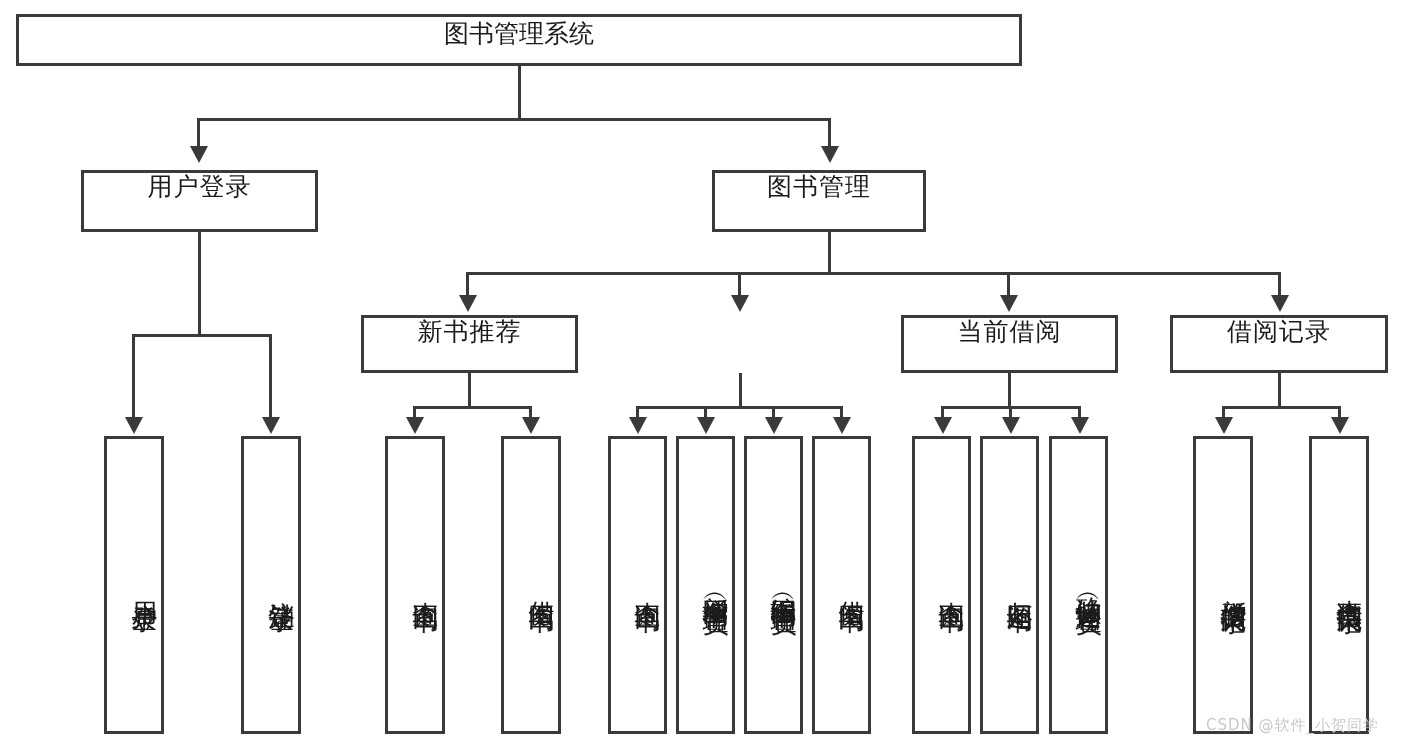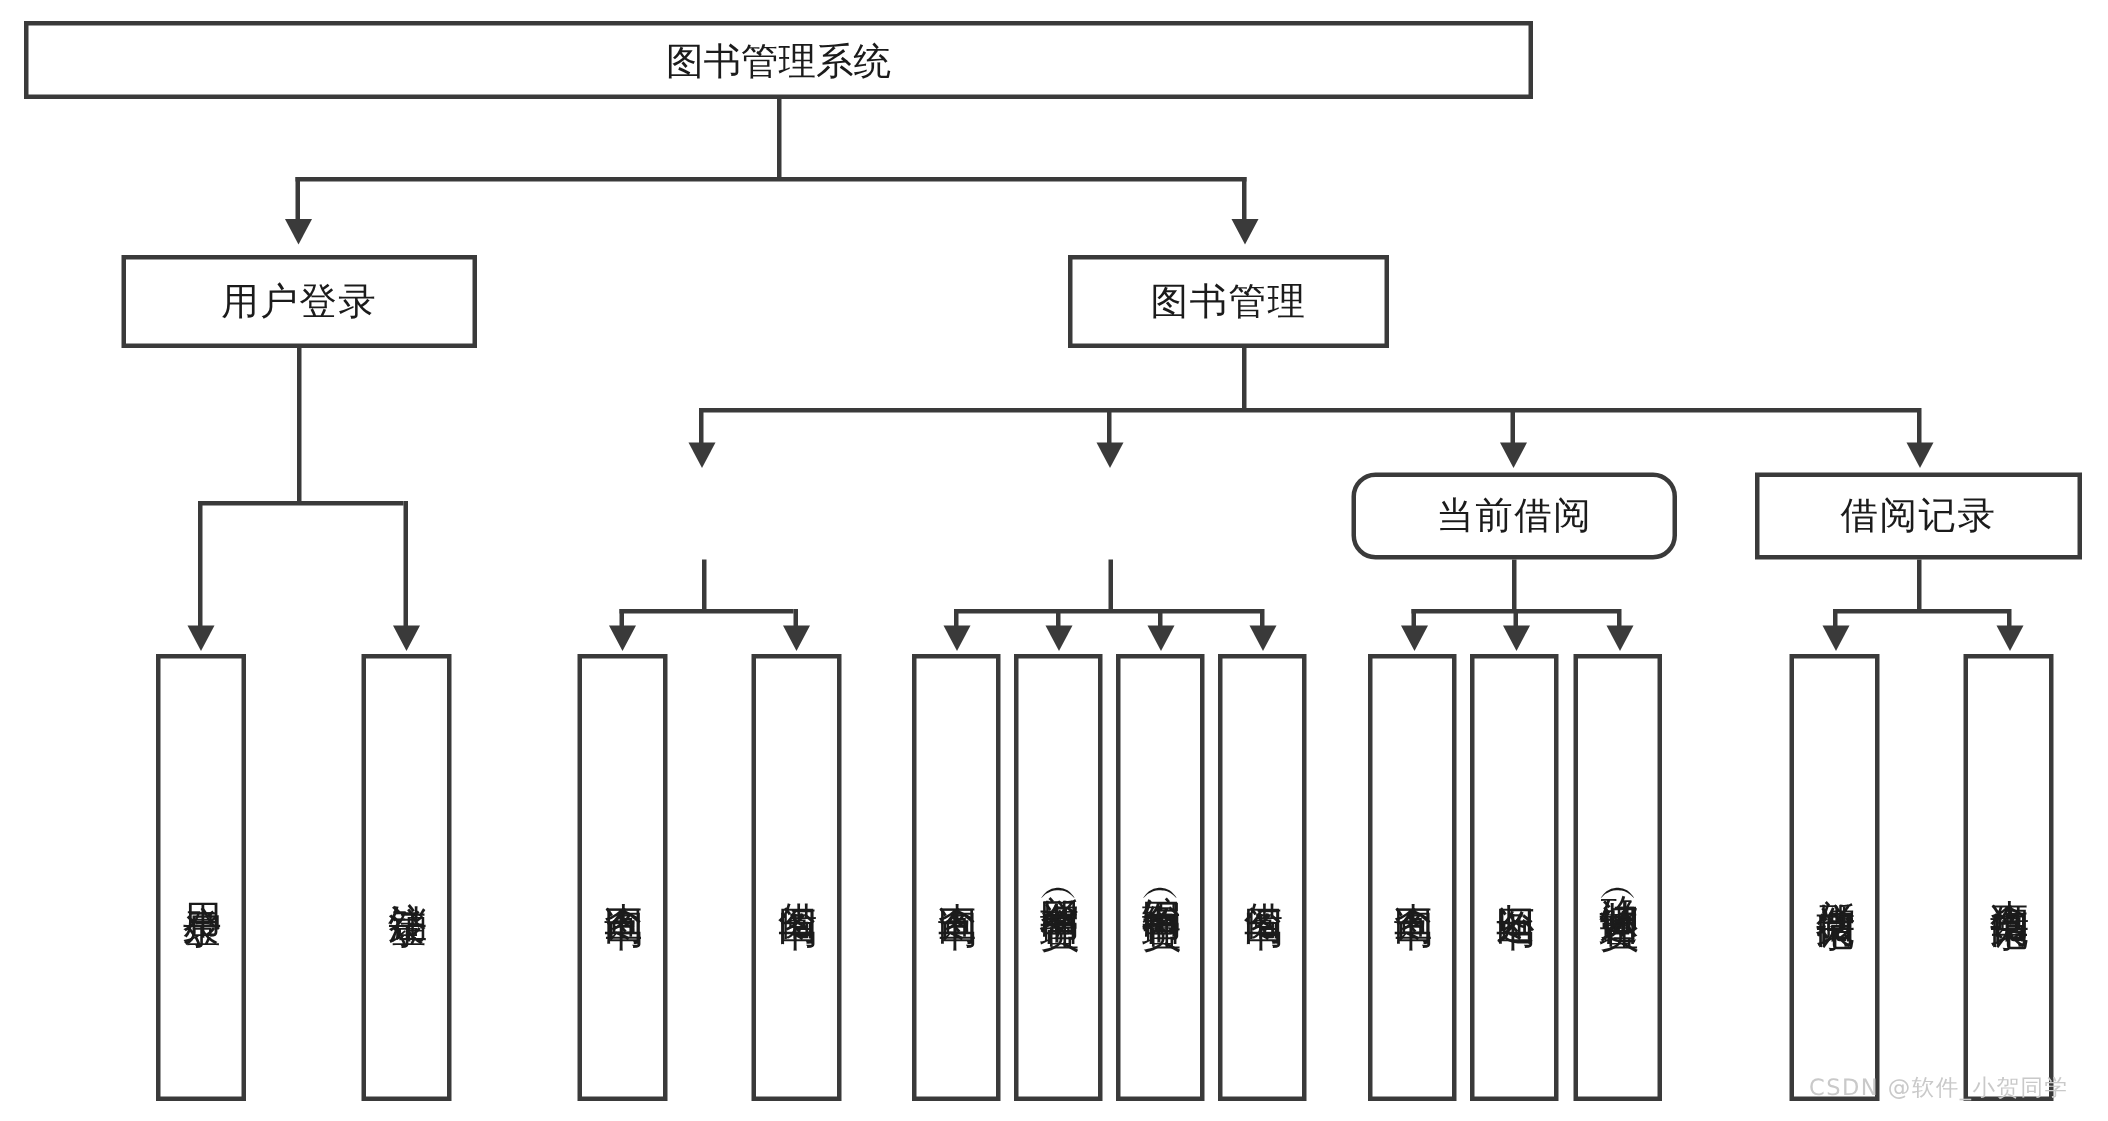--- a/index.html
+++ b/index.html
@@ -16,21 +16,20 @@
     height: 747px;
     background: #ffffff;
     overflow: hidden;
   }
   .node {
     position: absolute;
     box-sizing: border-box;
     border: 3px solid #3a3a3a;
     background: #ffffff;
     display: flex;
-    align-items: center;
     justify-content: center;
     color: #1b1b1b;
     text-align: center;
   }
   .node.h {
     font-size: 25px;
     letter-spacing: 1px;
     line-height: 1.1;
   }
   .node.root {
@@ -111,21 +110,24 @@
   <div class="line hlin" style="left:466px; top:272px; width:812px;"></div>
   <div class="line vlin" style="left:466px; top:272px; height:25px;"></div>
   <div class="arrow" style="left:459px; top:295px;"></div>
   <div class="line vlin" style="left:738px; top:272px; height:25px;"></div>
   <div class="arrow" style="left:731px; top:295px;"></div>
   <div class="line vlin" style="left:1007px; top:272px; height:25px;"></div>
   <div class="arrow" style="left:1000px; top:295px;"></div>
   <div class="line vlin" style="left:1278px; top:272px; height:25px;"></div>
   <div class="arrow" style="left:1271px; top:295px;"></div>
 
-  <div class="node h" style="left:901px; top:315px; width:217px; height:58px;border-radius:16px;">
+  <div class="node h" style="left:361px; top:315px; width:217px; height:58px;">
+    <span>新书推荐</span>
+  </div>
+  <div class="node h" style="left:901px; top:315px; width:217px; height:58px;">
     <span>当前借阅</span>
   </div>
   <div class="node h" style="left:1170px; top:315px; width:218px; height:58px;">
     <span>借阅记录</span>
   </div>
 
   <div class="line vlin" style="left:468px; top:373px; width:3px; height:33px;"></div>
   <div class="line hlin" style="left:413px; top:406px; width:116px;"></div>
   <div class="line vlin" style="left:413px; top:406px; height:13px;"></div>
   <div class="arrow" style="left:406px; top:417px;"></div>

